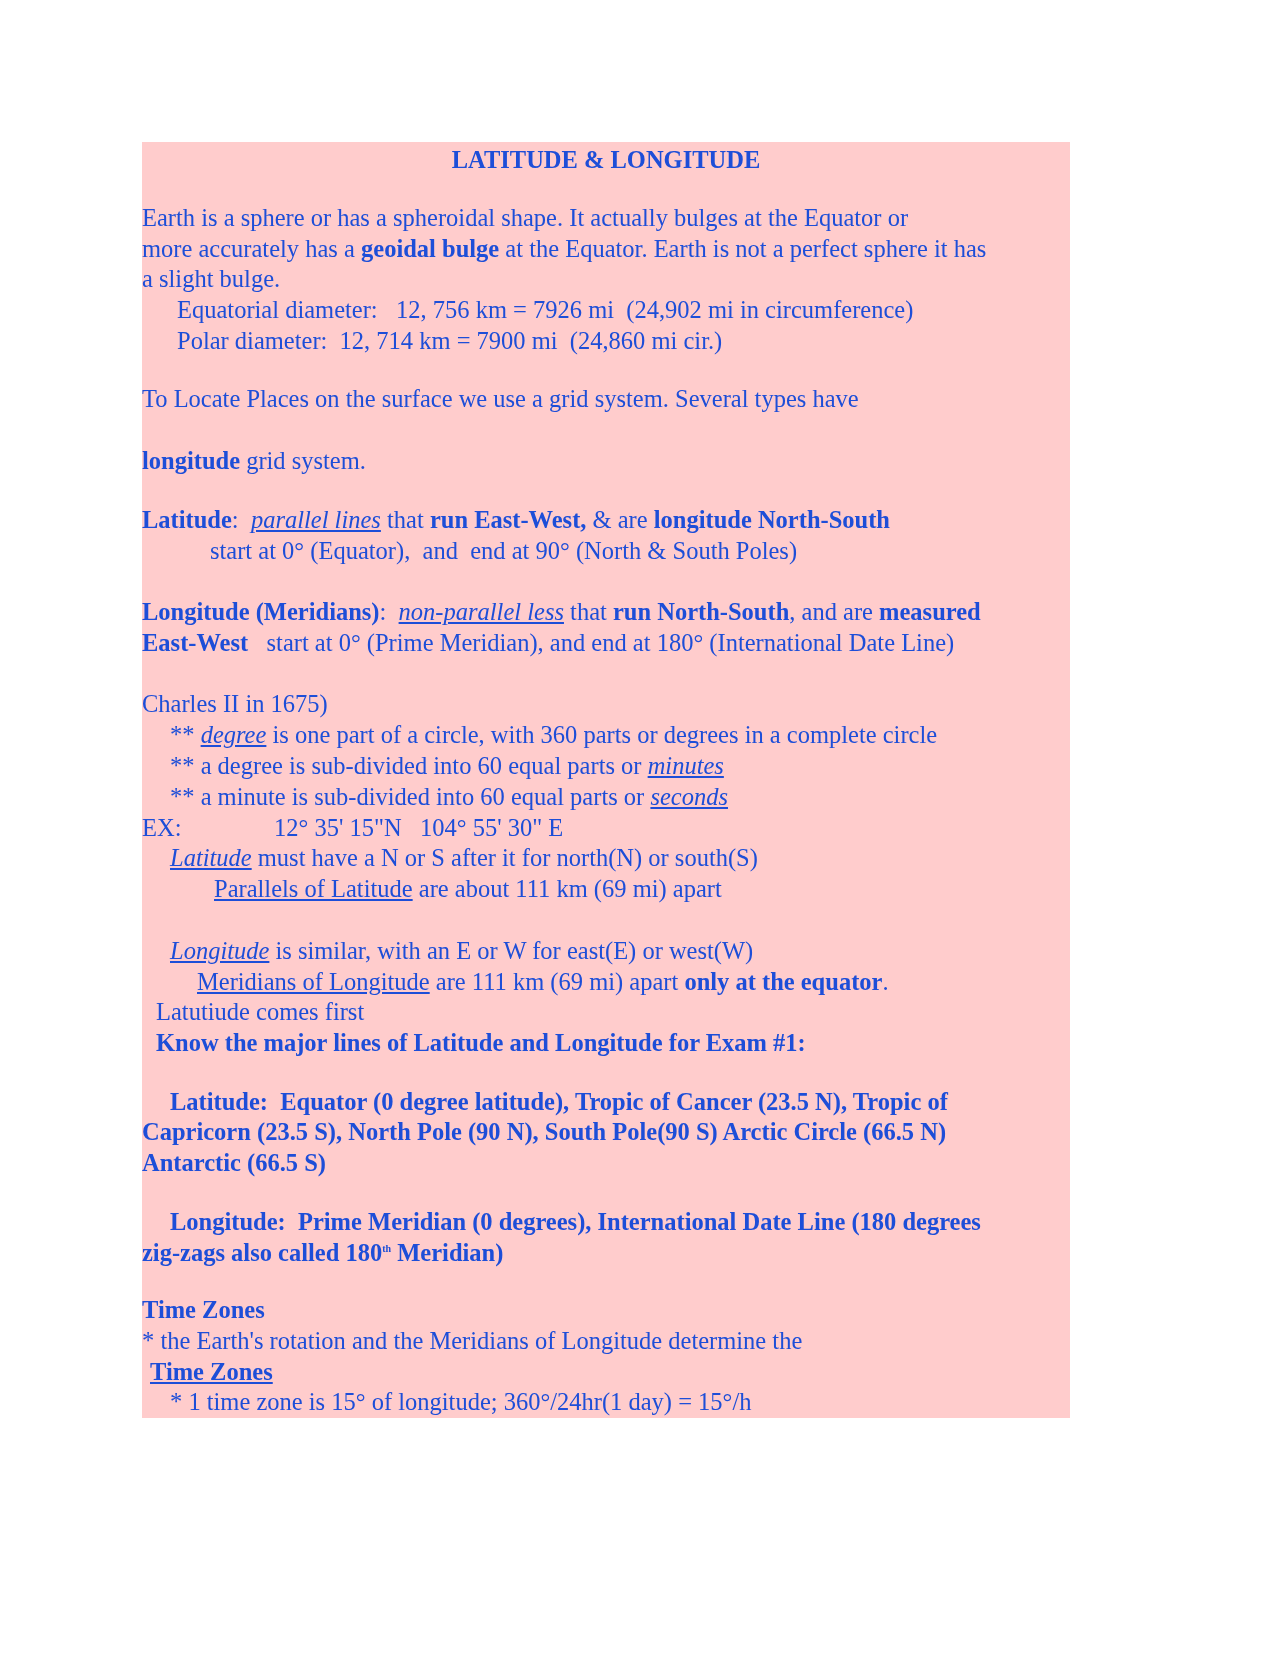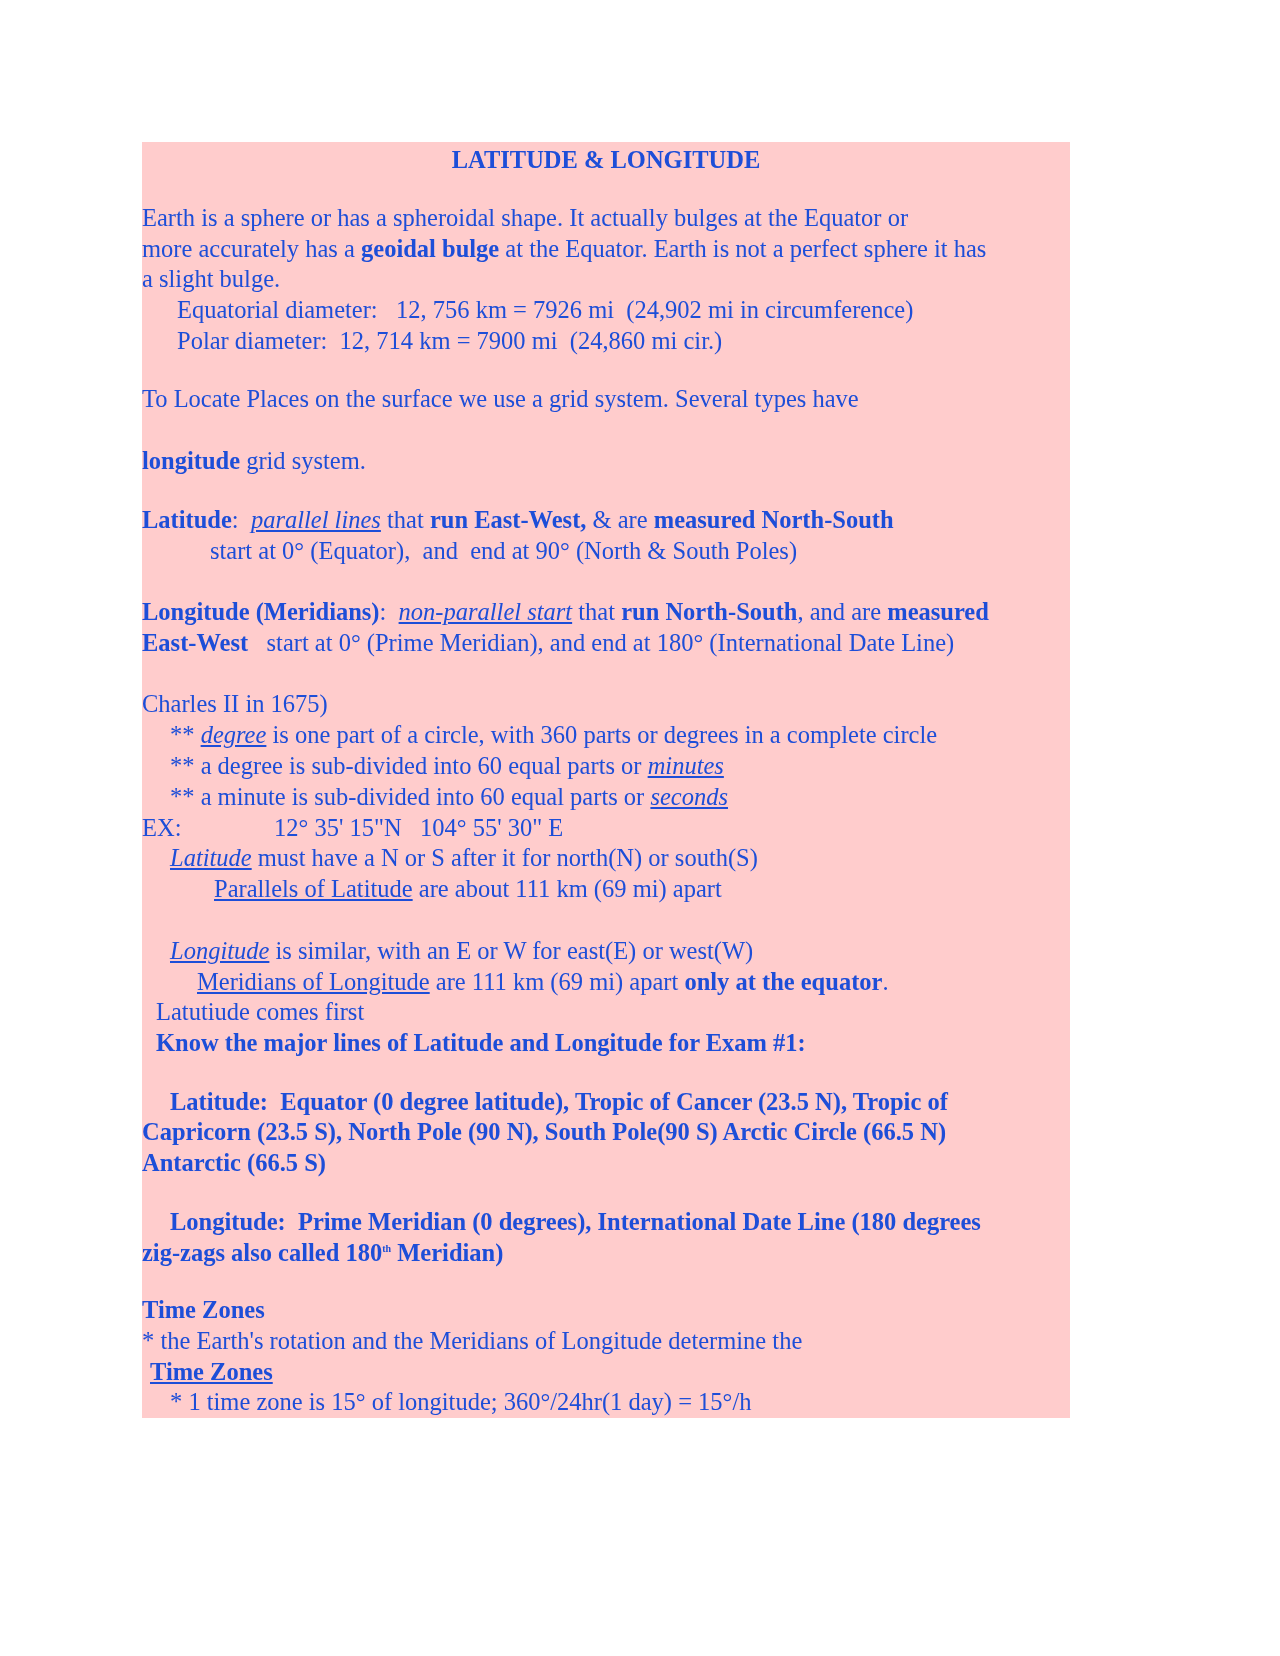--- a/index.html
+++ b/index.html
@@ -28,24 +28,24 @@
 
   <div class="ln" style="top: 60px; white-space: pre;">Earth is a sphere or has a spheroidal shape. It actually bulges at the Equator or</div>
   <div class="ln" style="top: 91px; white-space: pre;"><span>more accurately has a </span><span class="b">geoidal bulge</span><span> at the Equator. Earth is not a perfect sphere it has</span></div>
   <div class="ln" style="top: 121px; white-space: pre;">a slight bulge.</div>
   <div class="ln" style="top: 152px; left: 35px; white-space: pre;">Equatorial diameter:   12, 756 km = 7926 mi  (24,902 mi in circumference)</div>
   <div class="ln" style="top: 183px; left: 35px; white-space: pre;">Polar diameter:  12, 714 km = 7900 mi  (24,860 mi cir.)</div>
 
   <div class="ln" style="top: 241px; white-space: pre;">To Locate Places on the surface we use a grid system. Several types have</div>
   <div class="ln" style="top: 303px; white-space: pre;"><span class="b">longitude</span><span> grid system.</span></div>
 
-  <div class="ln" style="top: 362px; white-space: pre;"><span class="b">Latitude</span><span>:  </span><span class="i u">parallel lines</span><span> that </span><span class="b">run East-West,</span><span> &amp; are </span><span class="b">measured North-South</span></div>
+  <div class="ln" style="top: 362px; white-space: pre;"><span class="b">Latitude</span><span>:  </span><span class="i u">parallel lines</span><span> that </span><span class="b">run East-West,</span><span> &amp; are </span><span class="b">longitude North-South</span></div>
   <div class="ln" style="top: 393px; left: 68px; white-space: pre;">start at 0° (Equator),  and  end at 90° (North &amp; South Poles)</div>
 
-  <div class="ln" style="top: 454px; white-space: pre;"><span class="b">Longitude (Meridians)</span><span>:  </span><span class="i u">non-parallel start</span><span> that </span><span class="b">run North-South</span><span>, and are </span><span class="b">measured</span></div>
+  <div class="ln" style="top: 454px; white-space: pre;"><span class="b">Longitude (Meridians)</span><span>:  </span><span class="i u">non-parallel less</span><span> that </span><span class="b">run North-South</span><span>, and are </span><span class="b">measured</span></div>
   <div class="ln" style="top: 485px; white-space: pre;"><span class="b">East-West</span><span>   start at 0° (Prime Meridian), and end at 180° (International Date Line)</span></div>
   <div class="ln" style="top: 546px; white-space: pre;">Charles II in 1675)</div>
 
   <div class="ln" style="top: 577px; left: 28px; white-space: pre;"><span>** </span><span class="i u">degree</span><span> is one part of a circle, with 360 parts or degrees in a complete circle</span></div>
   <div class="ln" style="top: 608px; left: 28px; white-space: pre;"><span>** a degree is sub-divided into 60 equal parts or </span><span class="i u">minutes</span></div>
   <div class="ln" style="top: 639px; left: 28px; white-space: pre;"><span>** a minute is sub-divided into 60 equal parts or </span><span class="i u">seconds</span></div>
 
   <div class="ln" style="top: 670px; white-space: pre;">EX:</div>
   <div class="ln" style="top: 670px; left: 132px; white-space: pre;">12° 35' 15"N   104° 55' 30" E</div>
 

